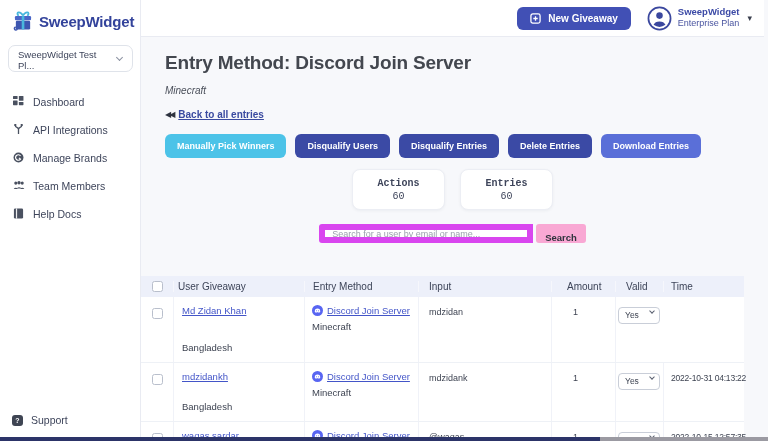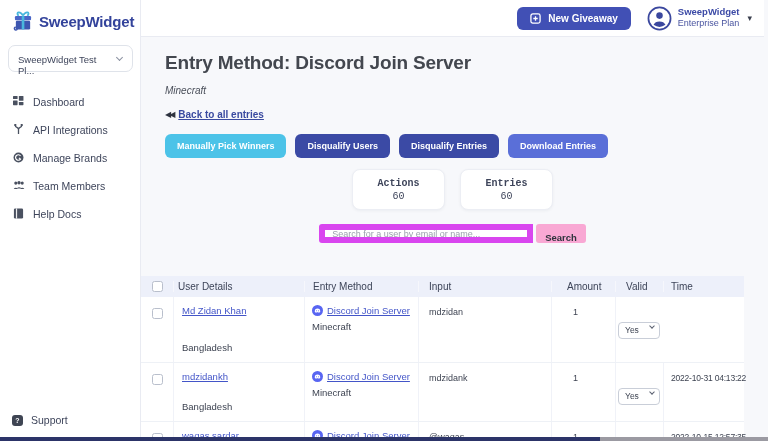--- a/index.html
+++ b/index.html
@@ -7,21 +7,21 @@
     font-family:"Liberation Sans", sans-serif; background:#f7f8fb; color:#3e4452; }
   .app { position:relative; display:flex; width:764px; height:441px; }
 
   
   .sidebar { width:141px; background:#fff; border-right:1px solid #e9ebf2;
     display:flex; flex-direction:column; flex-shrink:0; padding:10px 8px 10px 8px; }
   .logo { display:flex; align-items:center; gap:5px; padding-left:4px; cursor:pointer; }
   .logo-text { font-size:15px; font-weight:bold; color:#33439b; letter-spacing:-0.2px; }
   .workspace { margin-top:13px; position:relative; }
   .workspace-box { width:125px; height:27px; border:1px solid #dfe3ea; border-radius:7px;
-    background:#fff; display:flex; align-items:flex-start; padding:8px 18px 0 9px;
+    background:#fff; display:flex; align-items:flex-end; padding:0 18px 0 9px;
     font-size:9.5px; color:#3e455b; cursor:pointer; }
   .chev { position:absolute; right:10px; top:10px; width:5px; height:5px;
     border-right:1.2px solid #8a90a0; border-bottom:1.2px solid #8a90a0;
     transform:rotate(45deg); }
   .nav { margin-top:18px; display:flex; flex-direction:column; gap:5px; }
   .nav-item { display:flex; align-items:center; gap:8px; padding:5px 4px;
     font-size:10.5px; color:#3e455b; cursor:pointer; border-radius:5px; }
   .nav-ico { width:13px; height:13px; display:flex; align-items:center; justify-content:center; flex-shrink:0; }
   .support { margin-top:auto; display:flex; align-items:center; gap:8px; padding:5px 4px;
     font-size:10.5px; color:#3e455b; cursor:pointer; }
@@ -79,21 +79,21 @@
   .trow:nth-of-type(2) { height:66px; }
   .trow:nth-of-type(3) { height:59px; }
   .trow:nth-of-type(4) { height:70px; }
   .td { border-right:1px solid #f0f2f8; min-width:0; }
   .td:last-child, .th:last-child { border-right:none; }
   .c-check { padding:8px 0 0 11px; }
   .c-user { display:flex; flex-direction:column; justify-content:space-between; padding:8px 4px 9px 8px; }
   .c-method { padding:8px 4px 0 7px; }
   .c-input { padding:10px 4px 0 10px; font-size:9px; }
   .c-amount { padding:10px 0 0 21px; font-size:9px; }
-  .c-valid { padding:22px 0 0 2px; }
+  .c-valid { padding:7px 0 0 2px; }
   .c-time { padding:10px 0 0 7px; font-size:8.5px; letter-spacing:-0.2px; white-space:nowrap; }
   .tlink { font-size:9.5px; color:#4355c8; text-decoration:underline; cursor:pointer; }
   .country { font-size:9.5px; color:#3e4452; }
   .method-line { display:flex; align-items:center; gap:4px; }
   .method-sub { display:block; margin-top:5px; font-size:9.5px; color:#3e4452; }
   input[type="checkbox"] { width:11px; height:11px; accent-color:#fff; border:1px solid #b9bfcc;
     appearance:none; border-radius:2.5px; background:#fff; cursor:pointer; }
   .valid-select { width:42px; height:17px; font-size:8.5px; font-family:inherit; color:#3e4452;
     border:1px solid #c9ced8; border-radius:4px; background:#fff; padding:0 0 0 6px;
     appearance:none; cursor:pointer; }
@@ -228,20 +228,21 @@
 
       <div class="back">
         <span class="back-ico">◀◀</span>
         <span class="back-label">Back to all entries</span>
       </div>
 
       <div class="actions-row">
         <button class="abtn btn-cyan">Manually Pick Winners</button>
         <button class="abtn btn-indigo">Disqualify Users</button>
         <button class="abtn btn-indigo">Disqualify Entries</button>
+        <button class="abtn btn-indigo">Delete Entries</button>
         <button class="abtn btn-periwinkle">Download Entries</button>
       </div>
 
       <div class="stats-row">
         <div class="stat-card">
           <span class="stat-label">Actions</span>
           <span class="stat-value">60</span>
         </div>
         <div class="stat-card">
           <span class="stat-label">Entries</span>
@@ -252,21 +253,21 @@
       <div class="search-row">
         <input class="search-input" type="text" placeholder="Search for a user by email or name..." style="">
         <button class="search-btn">Search</button>
       </div>
 
       <div class="table">
         <div class="tr thead">
           <div class="th-check">
               <input type="checkbox" style="">
             </div>
-          <div class="th" style="padding-left:4px">User Details</div>
+          <div class="th" style="padding-left:4px">User Giveaway</div>
           <div class="th">Entry Method</div>
           <div class="th" style="padding-left:10px">Input</div>
           <div class="th" style="padding-left:15px">Amount</div>
           <div class="th" style="padding-left:10px">Valid</div>
           <div class="th" style="padding-left:7px">Time</div>
         </div>
 
         <div class="tr trow">
           <div class="td c-check"><input type="checkbox" style=""></div>
           <div class="td c-user">

